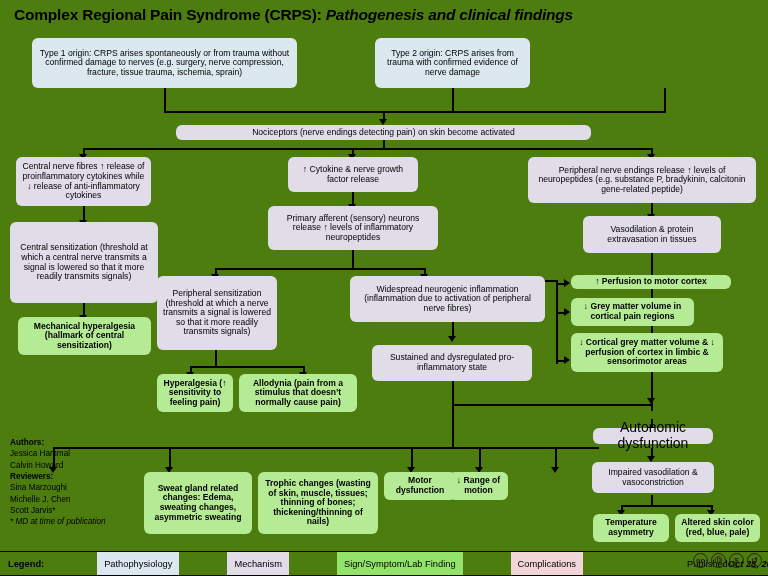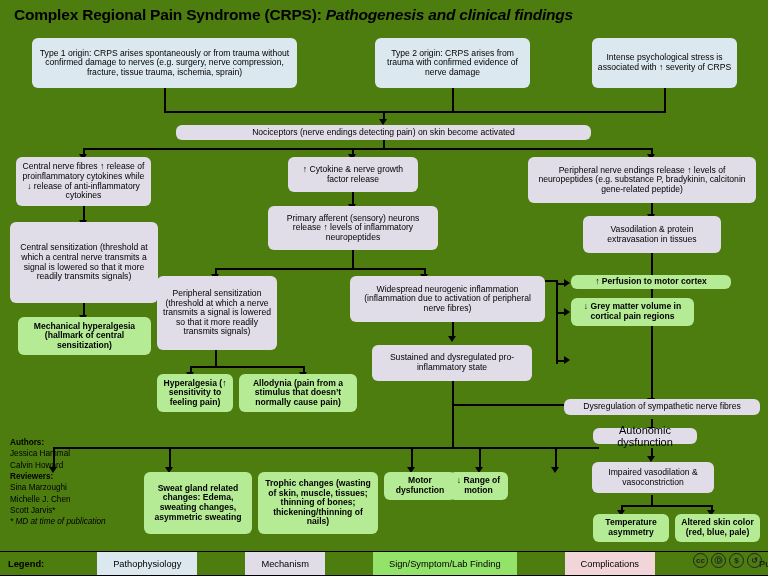--- a/index.html
+++ b/index.html
@@ -87,21 +87,21 @@
     font-size: 9.3px;
     gap: 48px;
   }
   #legend .lg-label {
     display: flex; align-items: center;
     padding: 0 5px 0 8px;
     font-weight: bold;
   }
   #legend .chip {
     display: flex; align-items: center; justify-content: center;
-    padding: 0 16px;
+    padding: 0 7px;
     white-space: nowrap;
   }
   .chip-patho { background: #dce8ef; }
   .chip-mech  { background: #e0dce8; }
   .chip-sign  { background: #93e36a; }
   .chip-comp  { background: #f2d5d8; }
   #legend .divider { width: 1.5px; background: #000; margin: 0 0; }
   #legend .published {
     display: flex; align-items: center;
     padding: 0 8px;
@@ -218,23 +218,20 @@
   <div class="arrow" style="left:707px; top:510px;"></div>
 
   <div class="node blue" style="left:32px; top:38px; width:265px; height:50px; font-size:8.6px;">
     <span>Type 1 origin: CRPS arises spontaneously or from trauma without confirmed damage to nerves (e.g. surgery, nerve compression, fracture, tissue trauma, ischemia, sprain)</span>
   </div>
 
   <div class="node blue" style="left:375px; top:38px; width:155px; height:50px; font-size:8.6px;">
     <span>Type 2 origin: CRPS arises from trauma with confirmed evidence of nerve damage</span>
   </div>
 
-  <div class="node blue" style="left:592px; top:38px; width:145px; height:50px; font-size:8.6px;">
-    <span>Intense psychological stress is associated with ↑ severity of CRPS</span>
-  </div>
 
   <div class="node purple" style="left:176px; top:125px; width:415px; height:15px; font-size:8.6px;">
     <span>Nociceptors (nerve endings detecting pain) on skin become activated</span>
   </div>
 
   <div class="node purple" style="left:16px; top:157px; width:135px; height:49px; font-size:8.6px;">
     <span>Central nerve fibres ↑ release of  proinflammatory cytokines while ↓ release of anti-inflammatory cytokines</span>
   </div>
 
   <div class="node purple" style="left:288px; top:157px; width:130px; height:35px; font-size:8.6px;">
@@ -270,38 +267,38 @@
   </div>
 
   <div class="node green" style="left:571px; top:275px; width:160px; height:14px; font-size:8.6px;">
     <span>↑ Perfusion to motor cortex</span>
   </div>
 
   <div class="node green" style="left:571px; top:298px; width:123px; height:28px; font-size:8.6px;">
     <span>↓ Grey matter volume in cortical pain regions</span>
   </div>
 
+  <div class="node green" style="left:571px; top:333px; width:152px; height:39px; font-size:8.6px;">
+    <span>↓ Cortical grey matter volume &amp; ↓ perfusion of cortex in limbic &amp; sensorimotor areas</span>
+  </div>
 
   <div class="node purple" style="left:372px; top:345px; width:160px; height:36px; font-size:8.6px;">
     <span>Sustained and dysregulated pro-inflammatory state</span>
   </div>
 
   <div class="node green" style="left:157px; top:374px; width:76px; height:38px; font-size:8.6px;">
     <span>Hyperalgesia (↑ sensitivity to feeling pain)</span>
   </div>
 
   <div class="node green" style="left:239px; top:374px; width:118px; height:38px; font-size:8.6px;">
     <span>Allodynia (pain from a stimulus that doesn’t normally cause pain)</span>
   </div>
 
-  <div class="node purple" style="left:564px; top:399px; width:196px; height:16px; font-size:8.6px;">
-    <span>Dysregulation of sympathetic nerve fibres</span>
-  </div>
-
-  <div class="node purple" style="left:593px; top:428px; width:104px; height:16px; font-size:11px;">
+
+  <div class="node purple" style="left:593px; top:428px; width:120px; height:16px; font-size:14px;">
     <span>Autonomic dysfunction</span>
   </div>
 
   <div class="node purple" style="left:592px; top:462px; width:122px; height:31px; font-size:8.6px;">
     <span>Impaired vasodilation &amp; vasoconstriction</span>
   </div>
 
   <div class="node green" style="left:144px; top:472px; width:108px; height:62px; font-size:8.6px;">
     <span>Sweat gland related changes: Edema, sweating changes, asymmetric sweating</span>
   </div>

